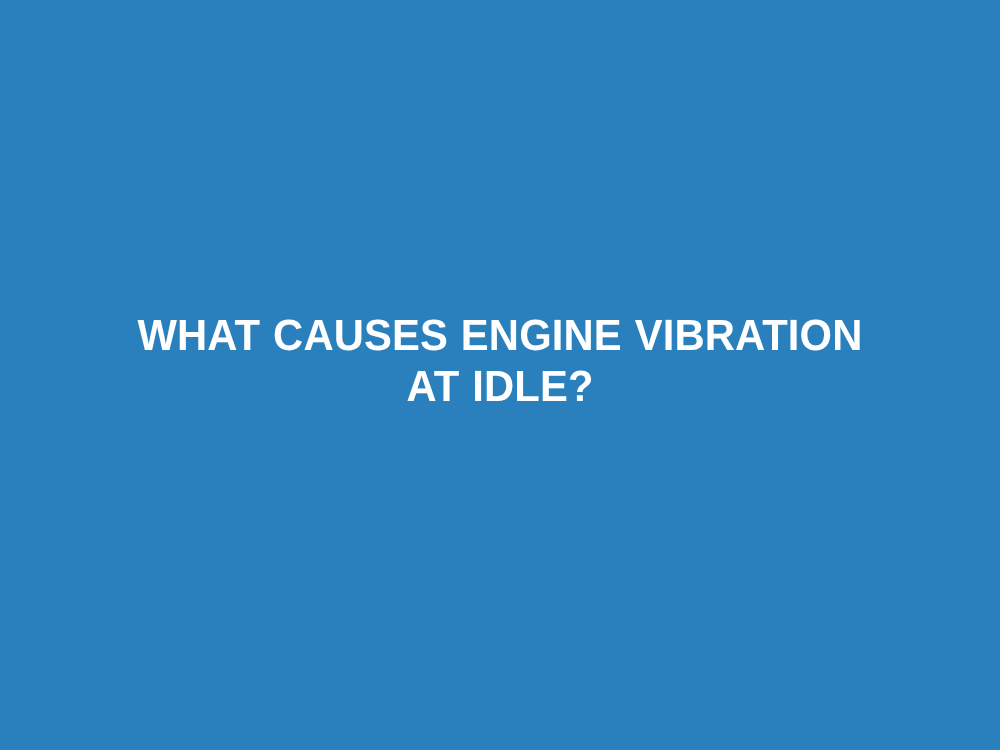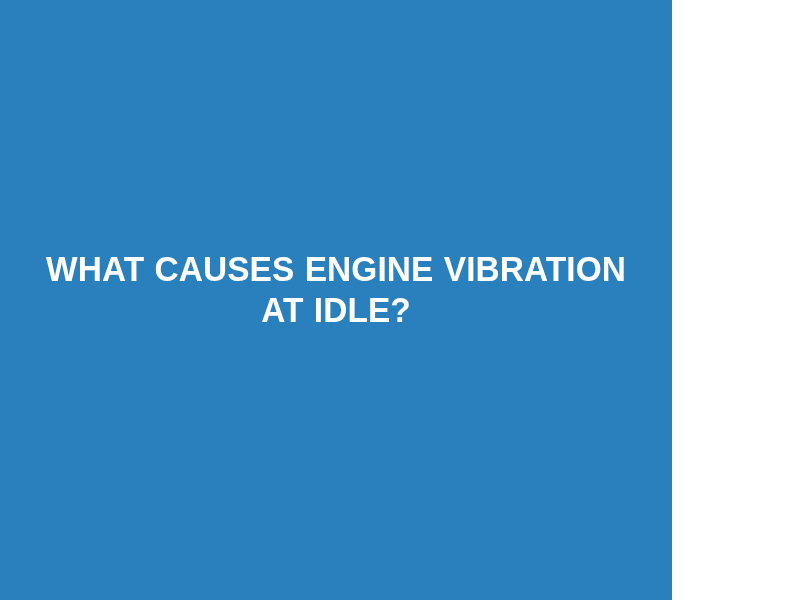--- a/index.html
+++ b/index.html
@@ -10,21 +10,21 @@
   body {
     width: 800px;
     height: 600px;
     overflow: hidden;
     font-family: "Liberation Sans", sans-serif;
   }
 
   #featured-banner {
     position: relative;
     box-sizing: border-box;
-    width: 672px;
+    width: 800px;
     height: 600px;
     background-color: #2980bc;
     display: flex;
     align-items: center;
     justify-content: center;
   }
 
   .title-block {
     width: 640px;
     margin: 0;

